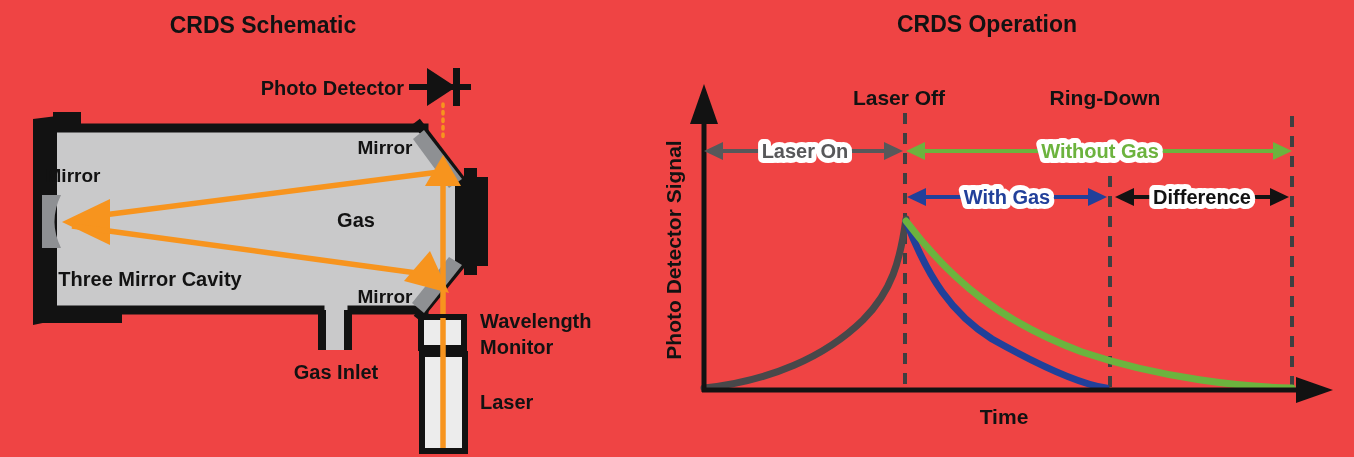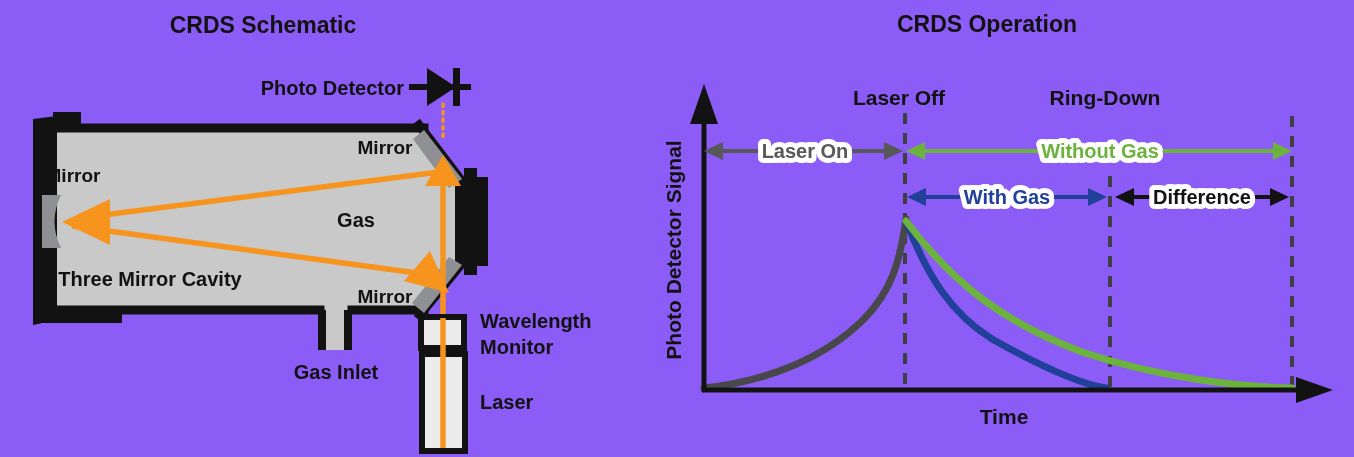--- a/index.html
+++ b/index.html
@@ -1,20 +1,20 @@
 <!DOCTYPE html>
 <html><head>
 <meta charset="utf-8">
 <style>
   html, body { margin: 0; padding: 0; background: #ffffff; }
   .figure-wrap {
     position: relative;
     width: 1354px;
     height: 457px;
-    background: #8b5cf6;
+    background: #ef4444;
     font-family: "Liberation Sans", sans-serif;
   }
   svg text {
     font-family: "Liberation Sans", sans-serif;
     font-weight: bold;
   }
   .halo {
     paint-order: stroke;
     stroke: #ffffff;
     stroke-width: 10px;

